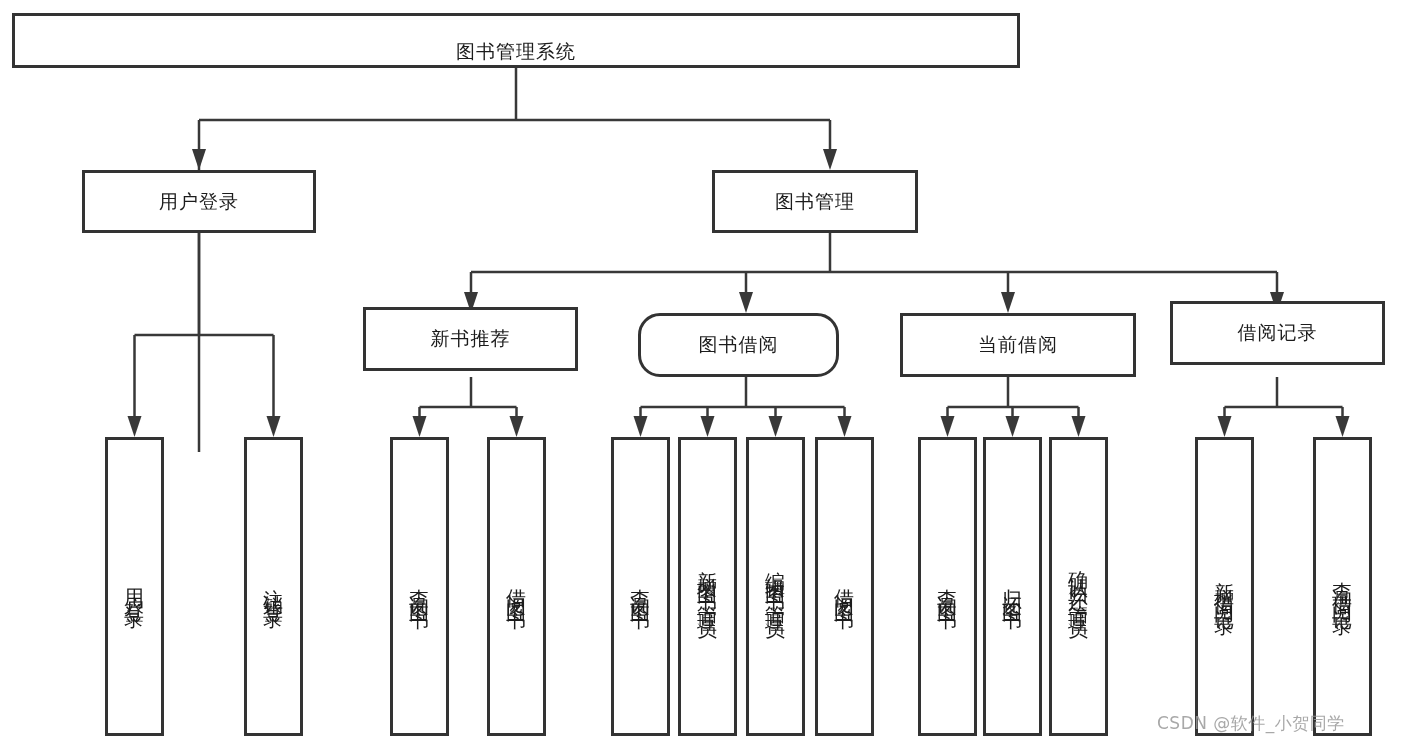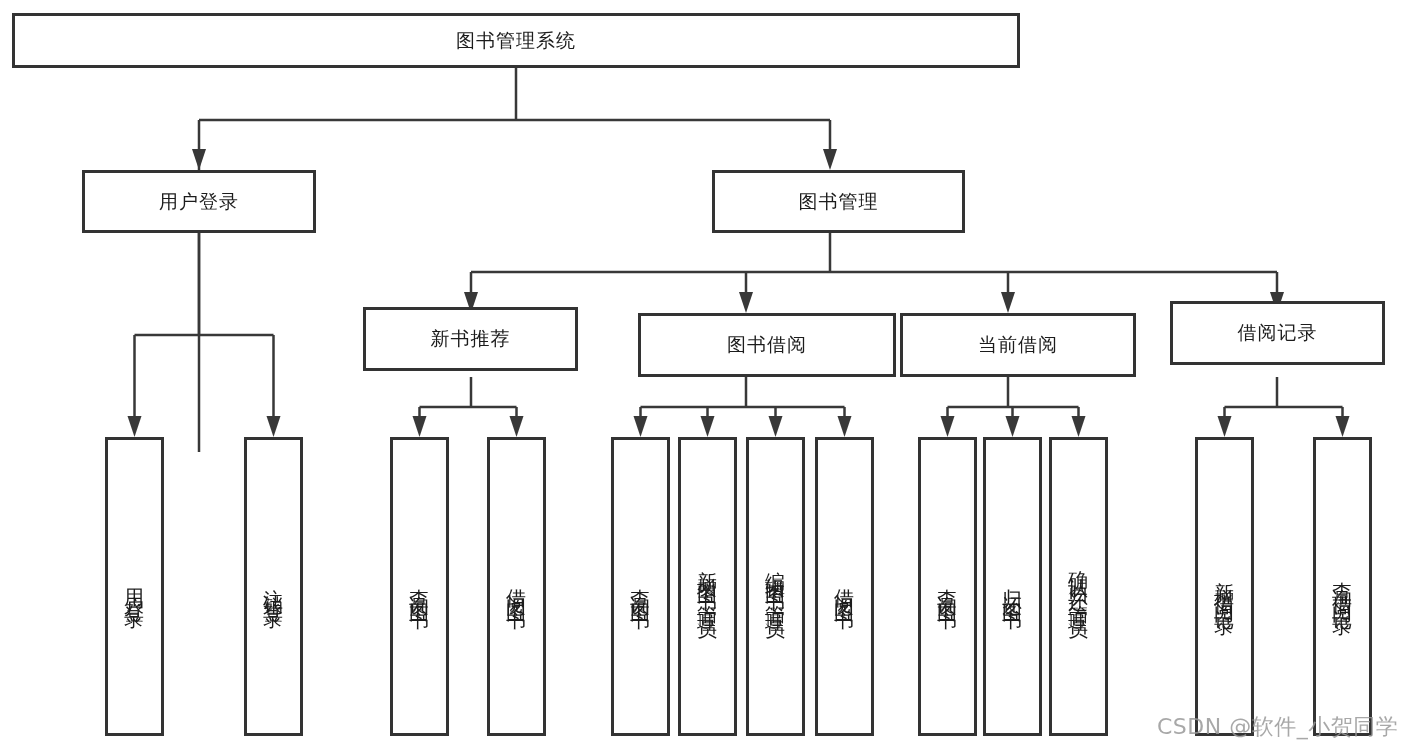--- a/index.html
+++ b/index.html
@@ -39,25 +39,25 @@
   }
   .node.leaf .vtext {
     writing-mode: vertical-lr;
     text-orientation: mixed;
     font-size: 20px;
     letter-spacing: 7px;
     line-height: 1.1;
     white-space: nowrap;
   }
   
-  .n-root  { left: 12px;   top: 13px;  width: 1008px; height: 55px; }
+  .n-root  { left: 12px;   top: 13px;  width: 1008px; height: 55px; align-items: flex-end; }
   .n-l2a   { left: 82px;   top: 170px; width: 234px;  height: 63px; }
-  .n-l2b   { left: 712px;  top: 170px; width: 253px;  height: 63px; }
+  .n-l2b   { left: 712px;  top: 170px; width: 206px;  height: 63px; }
   .n-l3a   { left: 363px;  top: 307px; width: 215px;  height: 64px; }
-  .n-l3b   { left: 638px;  top: 313px; width: 258px;  height: 64px; }
+  .n-l3b   { left: 638px;  top: 313px; width: 201px;  height: 64px; border-radius: 22px; }
   .n-l3c   { left: 900px;  top: 313px; width: 236px;  height: 64px; }
   .n-l3d   { left: 1170px; top: 301px; width: 215px;  height: 64px; }
   
   .leaf { top: 437px; width: 59px; height: 299px; }
   .lf1  { left: 105px; }
   .lf2  { left: 244px; }
   .lf3  { left: 390px; }
   .lf4  { left: 487px; }
   .lf5  { left: 611px; }
   .lf6  { left: 678px; }
@@ -65,21 +65,21 @@
   .lf8  { left: 815px; }
   .lf9  { left: 918px; }
   .lf10 { left: 983px; }
   .lf11 { left: 1049px; }
   .lf12 { left: 1195px; }
   .lf13 { left: 1313px; }
   .watermark {
     position: absolute;
     left: 1157px;
     top: 712px;
-    font-size: 22px;
+    font-size: 17px;
     color: rgba(153,153,153,0.85);
     z-index: 3;
     white-space: nowrap;
     letter-spacing: 0.5px;
   }
 </style>
 </head>
 <body>
 
 <div class="canvas">

